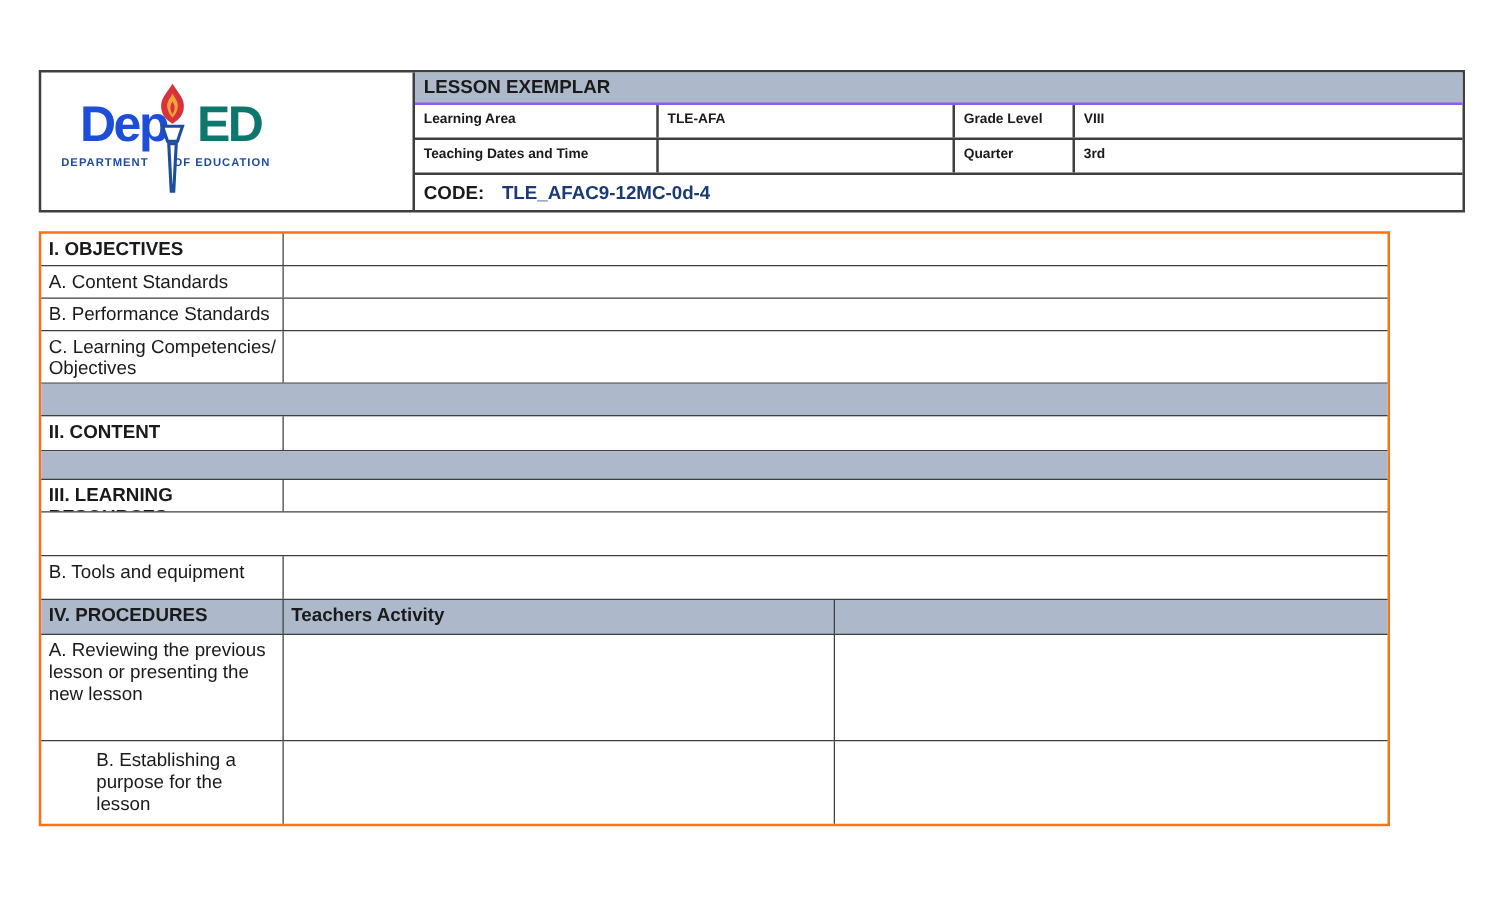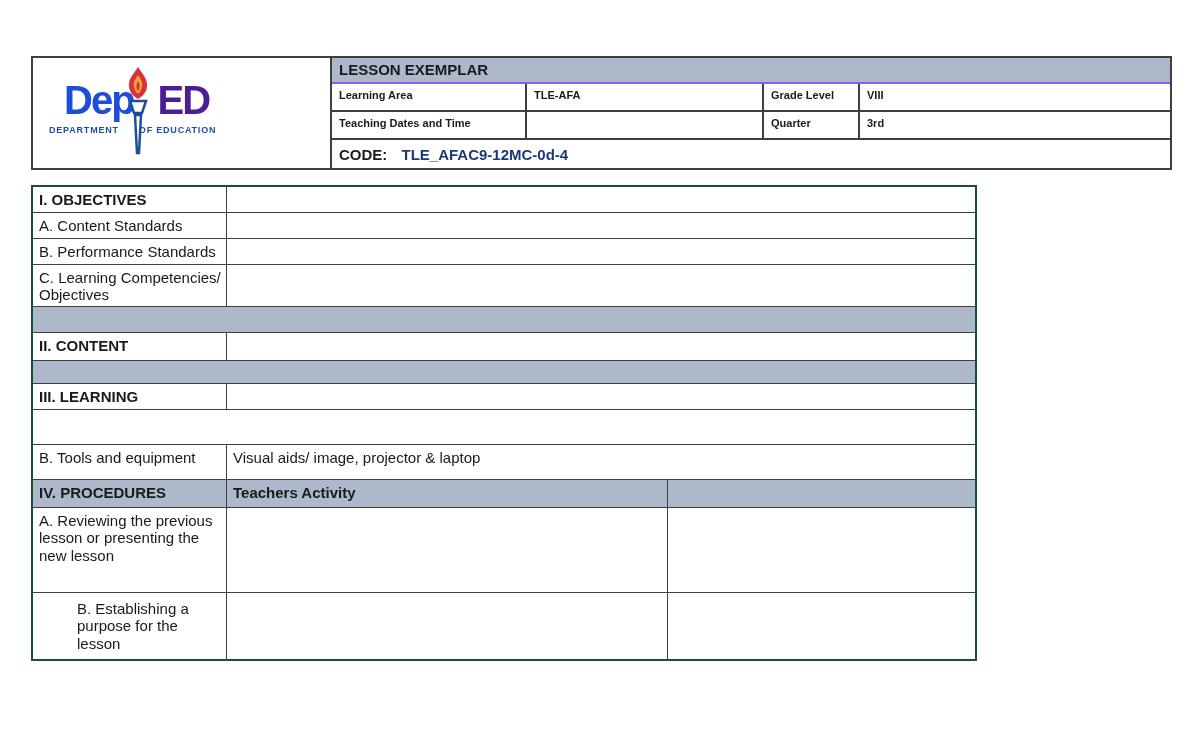--- a/index.html
+++ b/index.html
@@ -25,29 +25,29 @@
   .w3 { width:96px;  border-right:2px solid #3f3f3f; }
   .w4 { flex:1; }
   .code-row { flex:1; font-size:15px; font-weight:bold; padding:6px 0 0 7px; }
   .code-label { color:#1a1a1a; margin-right:10px; }
   .code-value { color:#1b3a73; }
 
   
   .logo { position:absolute; left:16px; top:8px; width:260px; }
   .logo-top { display:flex; align-items:flex-start; font-weight:bold; font-size:40px; letter-spacing:-2px; line-height:1; padding-top:14px; }
   .dep { color:#1d4ed8;margin-left:15px; }
-  .ed  { color:#4c1d95; margin-left:24px; }
+  .ed  { color:#0f766e; margin-left:24px; }
   .torch { position:absolute; left:72px; top:0; }
   .logo-bottom { display:flex; margin-top:5px; font-weight:bold; font-size:9px; letter-spacing:0.8px; color:#1d4e9e; }
   .logo-bottom .gap { width:20px; }
 
   
   .main-table {
-    position:absolute; left:31px; top:185px; width:946px; height:476px;
-    border:2px solid #14532d; display:flex; flex-direction:column; background:#fff;
+    position:absolute; left:31px; top:185px; width:1081px; height:476px;
+    border:2px solid #f97316; display:flex; flex-direction:column; background:#fff;
   }
   .mrow { display:flex; border-bottom:1.5px solid #3f3f3f; }
   .mrow:last-child { border-bottom:none; flex:1; }
   .c { font-size:15px; color:#1a1a1a; padding:4px 4px 0 6px; line-height:1.15; overflow:hidden; }
   .c-label { width:194px; border-right:1.5px solid #3f3f3f; }
   .c-teacher { width:441px; border-right:1.5px solid #3f3f3f; }
   .c-rest { flex:1; }
   .bold { font-weight:bold; }
   .band-row { background:#adb9ca; }
   .band-full { border-bottom:1.5px solid #3f3f3f; background:#adb9ca; }
@@ -142,21 +142,20 @@
       <div class="c c-label bold">III. LEARNING RESOURCES</div>
       <div class="c c-rest"></div>
     </div>
 
     <div class="mrow h35">
       <div class="c c-rest"></div>
     </div>
 
     <div class="mrow h35">
       <div class="c c-label">B. Tools and equipment</div>
-      <div class="c c-rest">Visual aids/ image, projector &amp; laptop</div>
     </div>
 
     <div class="mrow h28 band-row">
       <div class="c c-label bold">IV. PROCEDURES</div>
       <div class="c c-teacher bold">Teachers Activity</div>
     </div>
 
     <div class="mrow h85">
       <div class="c c-label">A. Reviewing the previous lesson or presenting the new lesson</div>
       <div class="c c-teacher"></div>

